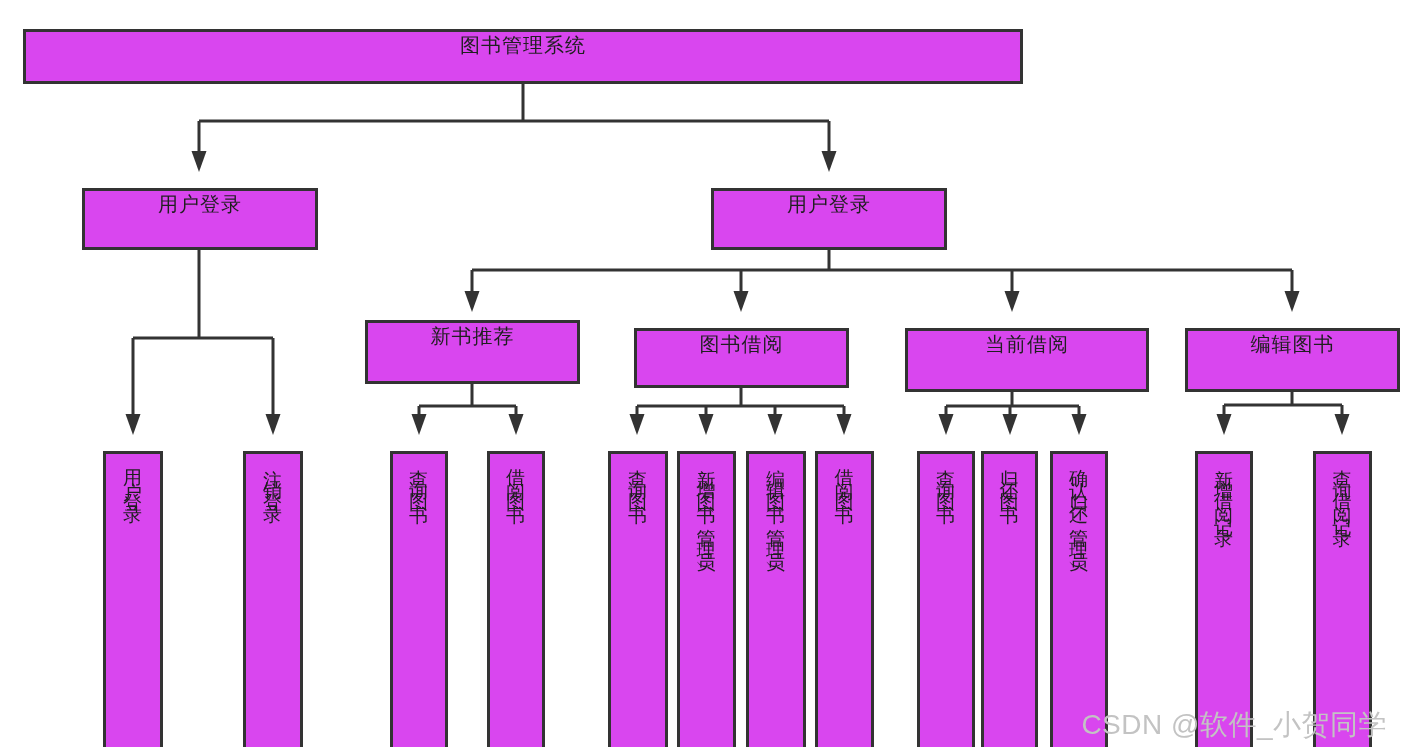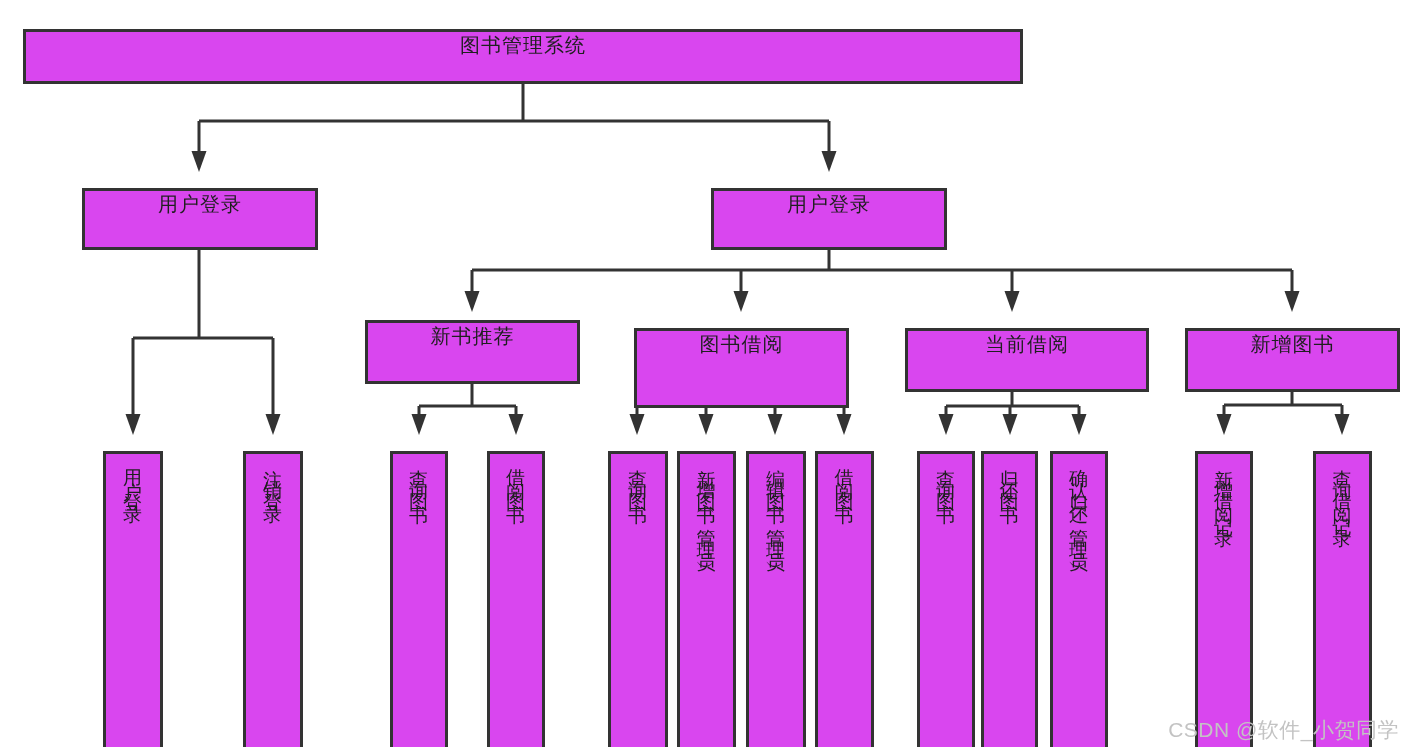--- a/index.html
+++ b/index.html
@@ -53,23 +53,23 @@
   .vlabel {
     writing-mode: vertical-lr;
     text-orientation: mixed;
     font-size: 19px;
     line-height: 1;
     letter-spacing: 12px;
     white-space: nowrap;
   }
   .watermark {
     position: absolute;
-    right: 6px;
+    right: 18px;
     bottom: 3px;
-    font-size: 21px;
+    font-size: 28px;
     letter-spacing: 0.5px;
     color: var(--wm);
     z-index: 5;
     white-space: nowrap;
   }
 </style>
 </head>
 <body>
 
 <div id="stage">
@@ -117,28 +117,28 @@
   <div class="box" style="left:82px;top:172px;width:236px;height:62px">
     <span class="hlabel">用户登录</span>
   </div>
   <div class="box" style="left:711px;top:172px;width:236px;height:62px">
     <span class="hlabel">用户登录</span>
   </div>
 
   <div class="box" style="left:365px;top:304px;width:215px;height:64px">
     <span class="hlabel">新书推荐</span>
   </div>
-  <div class="box" style="left:634px;top:312px;width:215px;height:80px">
+  <div class="box" style="left:634px;top:312px;width:215px;height:60px">
     <span class="hlabel">图书借阅</span>
   </div>
   <div class="box" style="left:905px;top:312px;width:244px;height:64px">
     <span class="hlabel">当前借阅</span>
   </div>
   <div class="box" style="left:1185px;top:312px;width:215px;height:64px">
-    <span class="hlabel">新增图书</span>
+    <span class="hlabel">编辑图书</span>
   </div>
 
   <div class="box" style="left:103px;top:435px;width:60px;height:300px">
     <span class="vlabel">用户登录</span>
   </div>
   <div class="box" style="left:243px;top:435px;width:60px;height:300px">
     <span class="vlabel">注销登录</span>
   </div>
 
   <div class="box" style="left:390px;top:435px;width:58px;height:300px">

